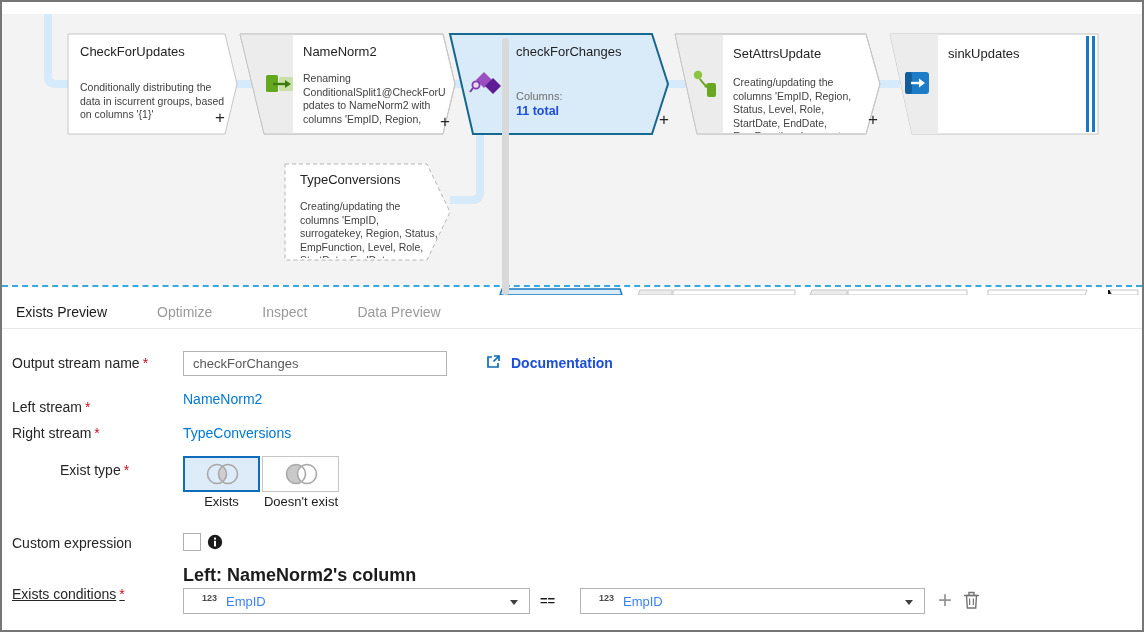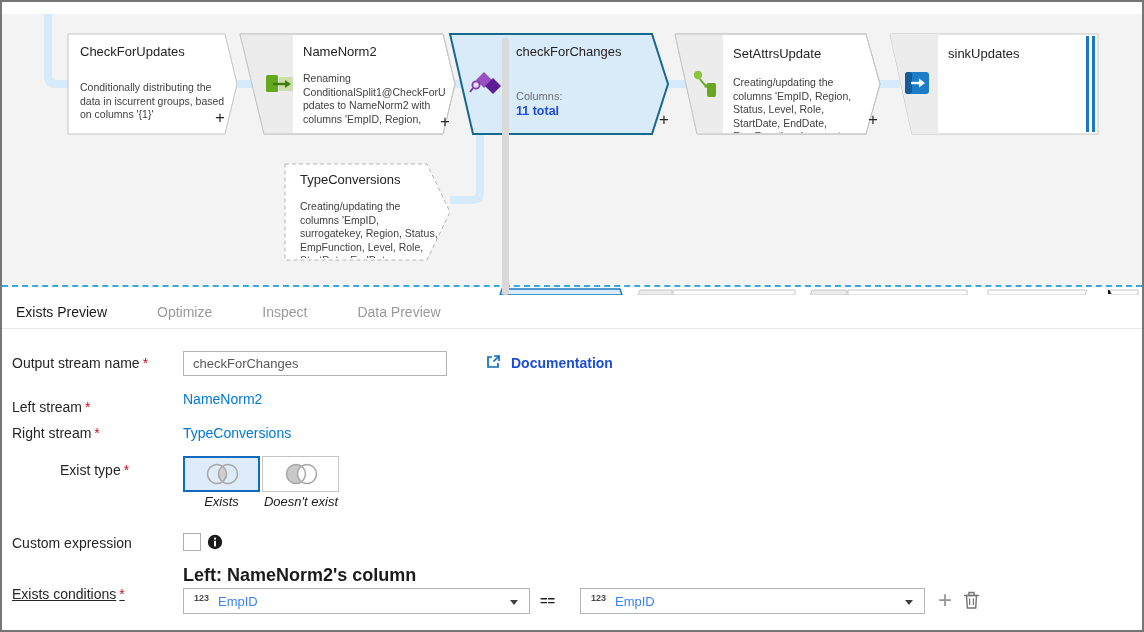--- a/index.html
+++ b/index.html
@@ -26,25 +26,25 @@
   .tab.active{color:#1b1b1b;}
   .form-label{font-size:14px;color:#262626;}
   .req{color:#c50f1f;padding-left:3px;}
   .link{font-size:14px;color:#0078d4;cursor:pointer;}
   .txt-input{box-sizing:border-box;width:264px;height:25px;border:1px solid #b3b3b3;background:#fff;
              font-family:"Liberation Sans",sans-serif;font-size:13px;color:#595959;padding:0 9px;outline:none;}
   .doc-label{font-size:14px;font-weight:bold;color:#1d4ed8;cursor:pointer;}
   .exist-btn{box-sizing:border-box;width:77px;height:36px;display:flex;align-items:center;justify-content:center;cursor:pointer;}
   .exist-btn.sel{border:2px solid #0f6cbd;background:#deecf9;}
   .exist-btn.unsel{border:1px solid #c5c5c5;background:#fff;}
-  .exist-caption{font-size:13px;color:#1b1b1b;text-align:center;font-style:italic;}
+  .exist-caption{font-size:13px;color:#1b1b1b;text-align:center;}
   .checkbox{box-sizing:border-box;width:18px;height:18px;border:1px solid #b0b0b0;background:#fff;cursor:pointer;}
   .cond-header{font-size:18px;font-weight:bold;color:#1b1b1b;}
   .dropdown{box-sizing:border-box;border:1px solid #b3b3b3;background:#fff;height:26px;
-            display:flex;align-items:center;padding:0 10px;cursor:pointer;position:absolute;}
+            display:flex;align-items:center;padding:0 18px;cursor:pointer;position:absolute;}
   .dd-prefix{font-size:9px;font-weight:bold;color:#4a4a4a;margin-right:9px;transform:translateY(-3px);}
   .dd-value{font-size:13px;color:#3b82f6;}
   .caret{position:absolute;right:11px;top:11px;width:0;height:0;
          border-left:4px solid transparent;border-right:4px solid transparent;border-top:5px solid #3f3f3f;}
   .operator{font-size:13px;font-weight:bold;color:#1b1b1b;letter-spacing:0px;}
   .plus-cond{font-size:24px;font-weight:300;color:#949494;cursor:pointer;line-height:20px;}
 </style>
 </head>
 <body>
 

